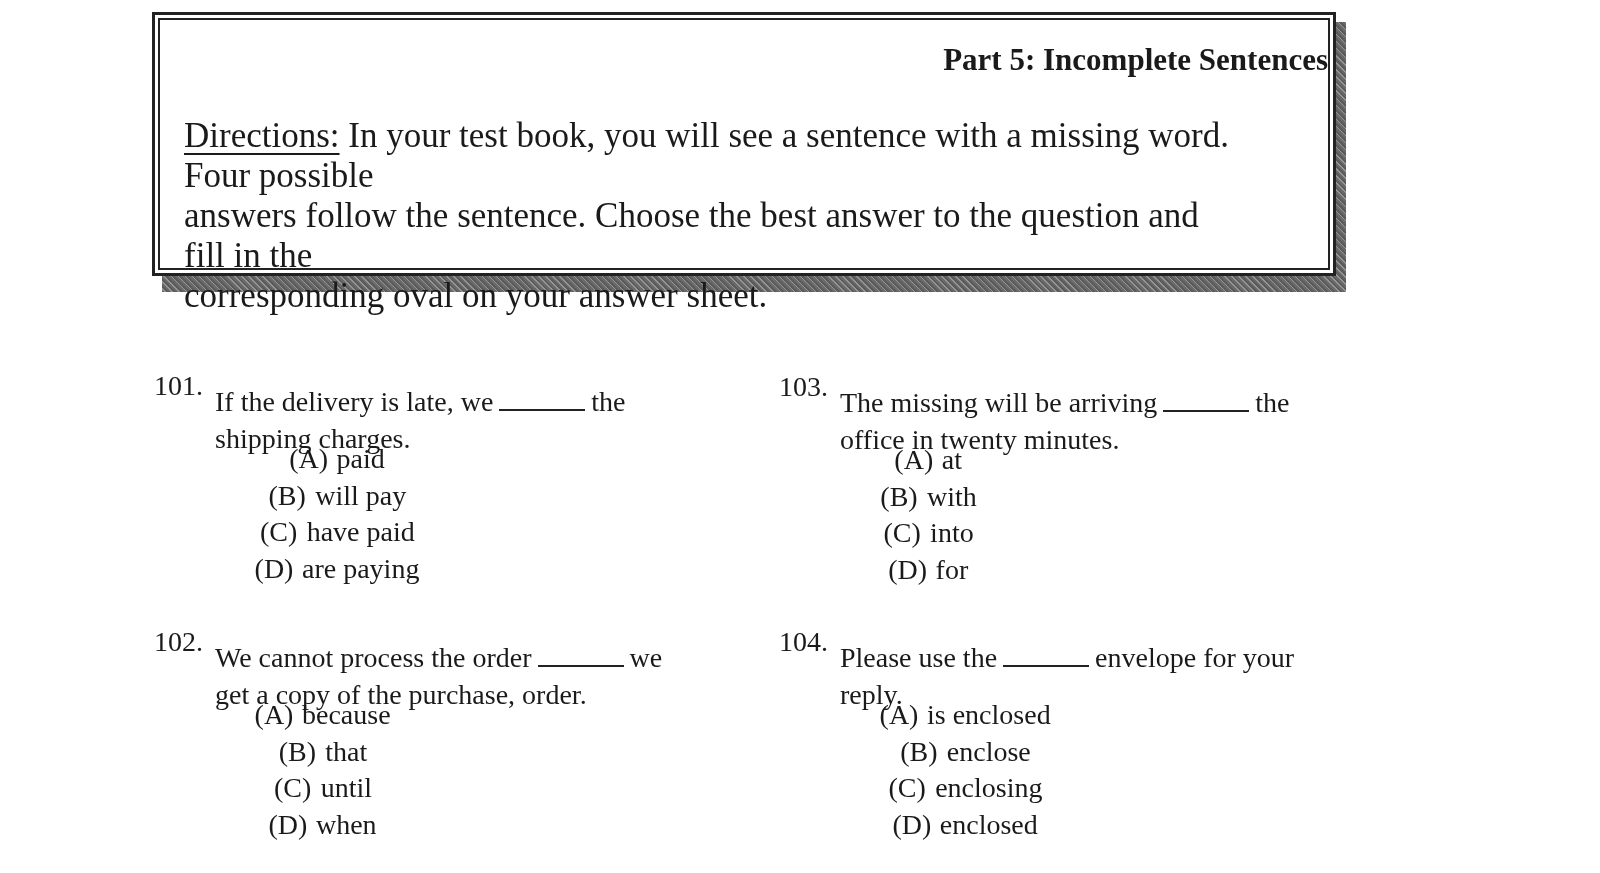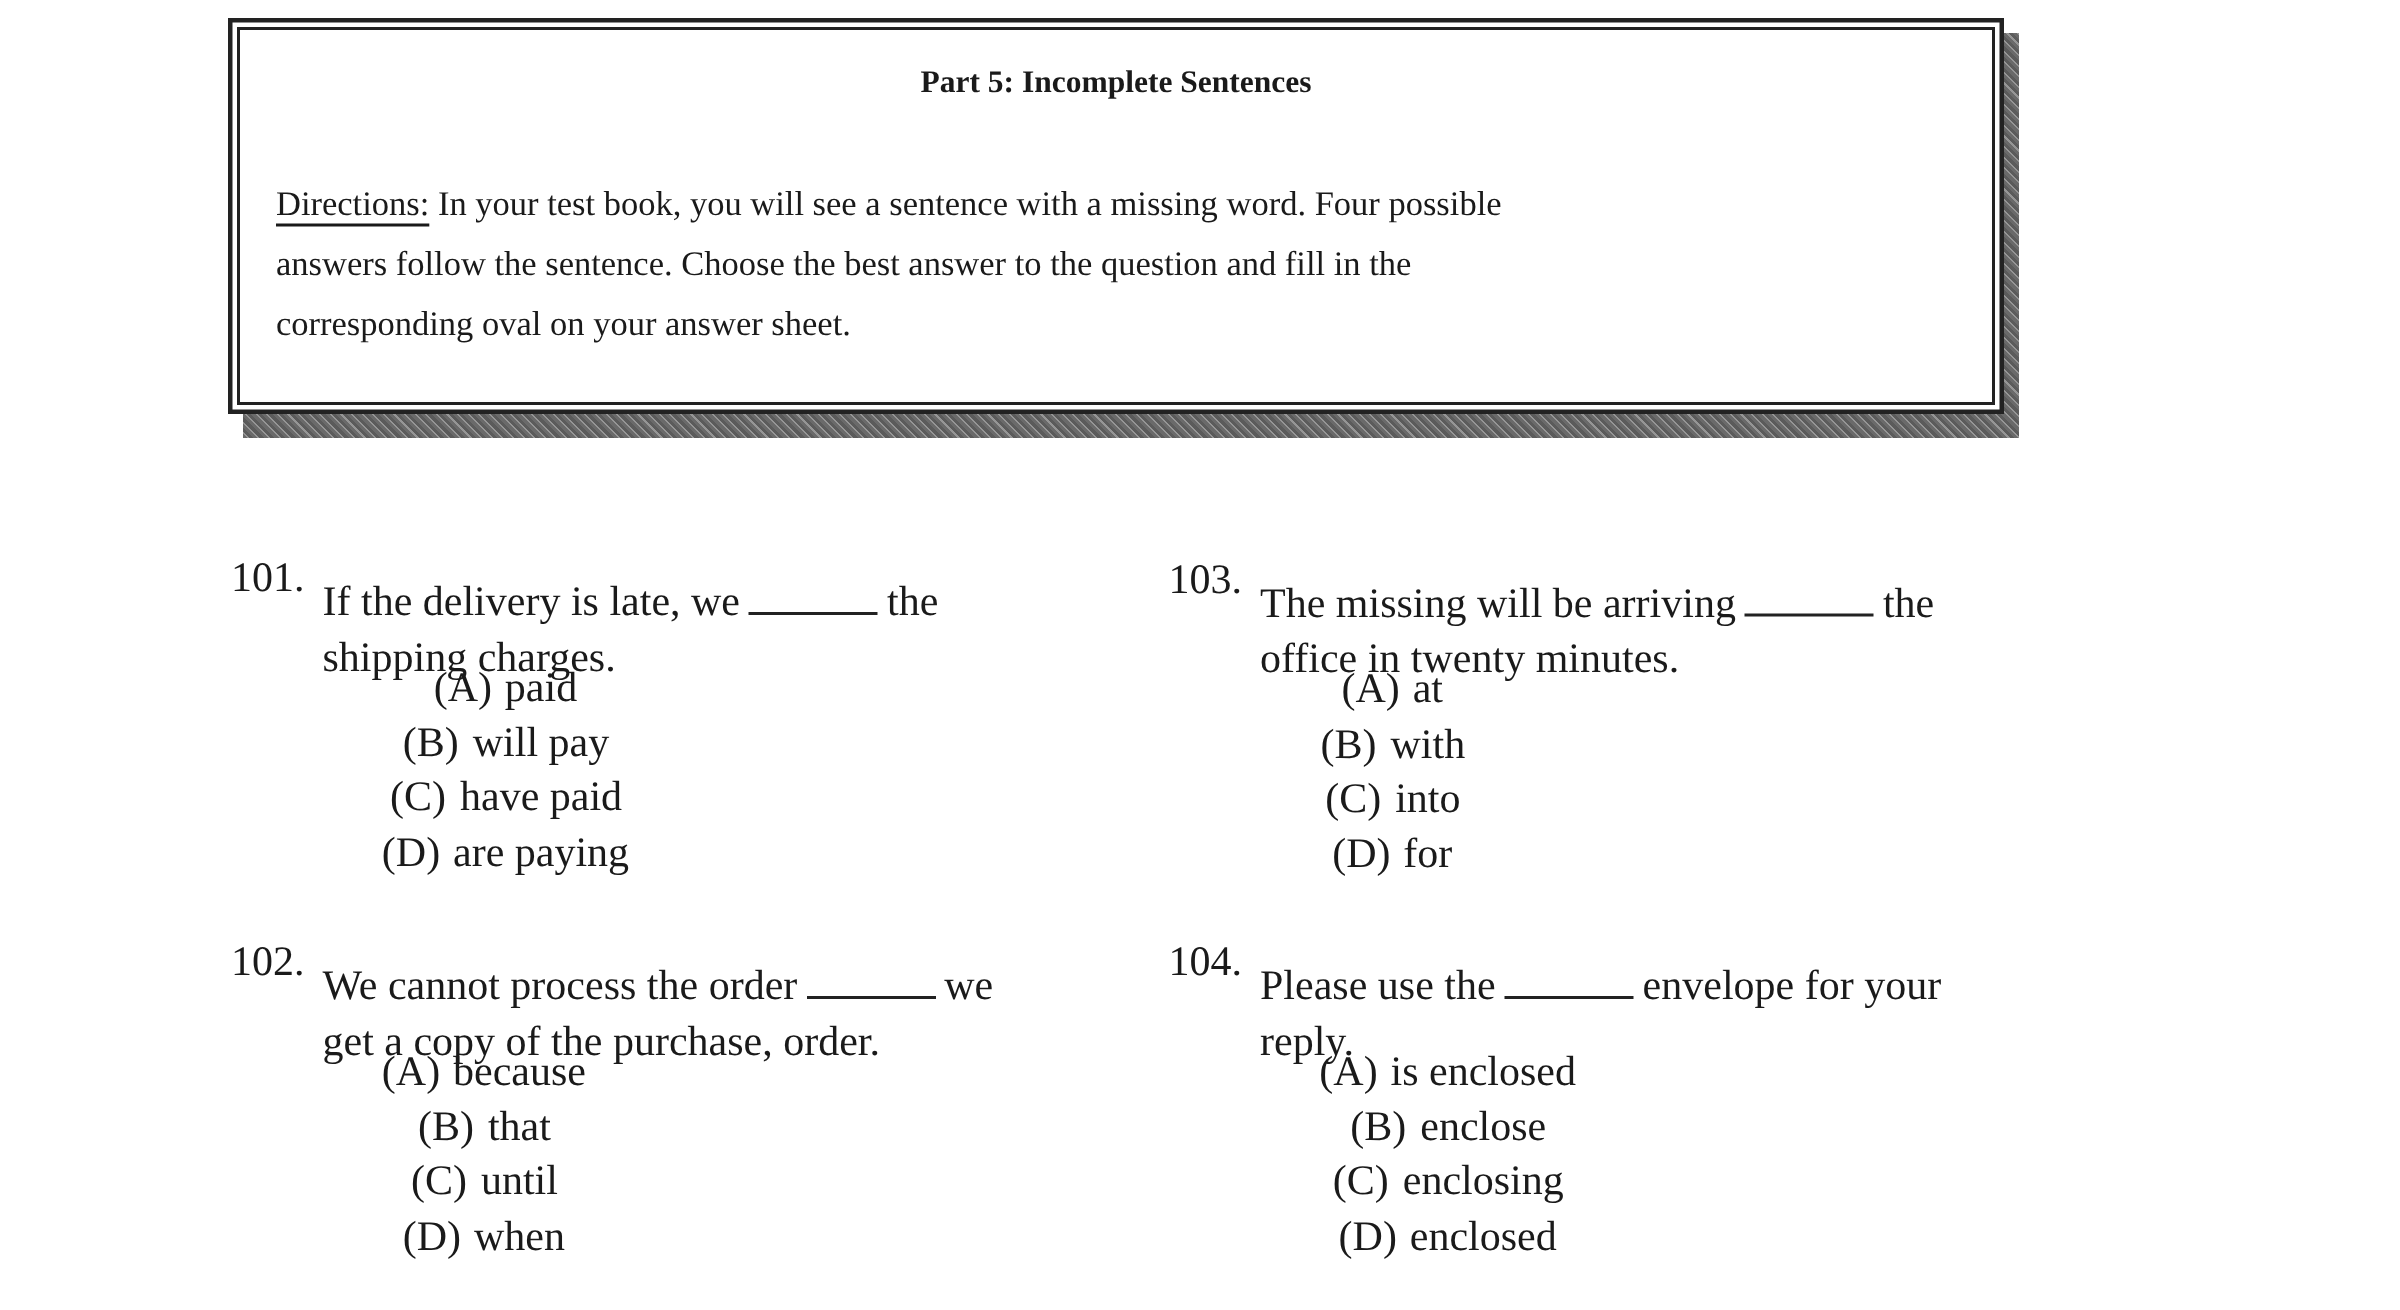--- a/index.html
+++ b/index.html
@@ -42,31 +42,31 @@
       right: 3px;
       bottom: 3px;
       border: 2px solid #222;
       background: #fff;
     }
     .dir-title {
       position: absolute;
       top: 22px;
       left: 0;
       right: 0;
-      text-align: center;
+      text-align: right;
       font-weight: bold;
-      font-size: 21px;
+      font-size: 31px;
       letter-spacing: 0px;
     }
     .dir-text {
       position: absolute;
       left: 24px;
       top: 96px;
       width: 1060px;
-      font-size: 23px;
+      font-size: 35px;
       line-height: 40px;
     }
     .dir-label {
       text-decoration: underline;
       text-decoration-thickness: 2px;
       text-underline-offset: 6px;
     }
     .question {
       position: absolute;
       font-size: 28px;

